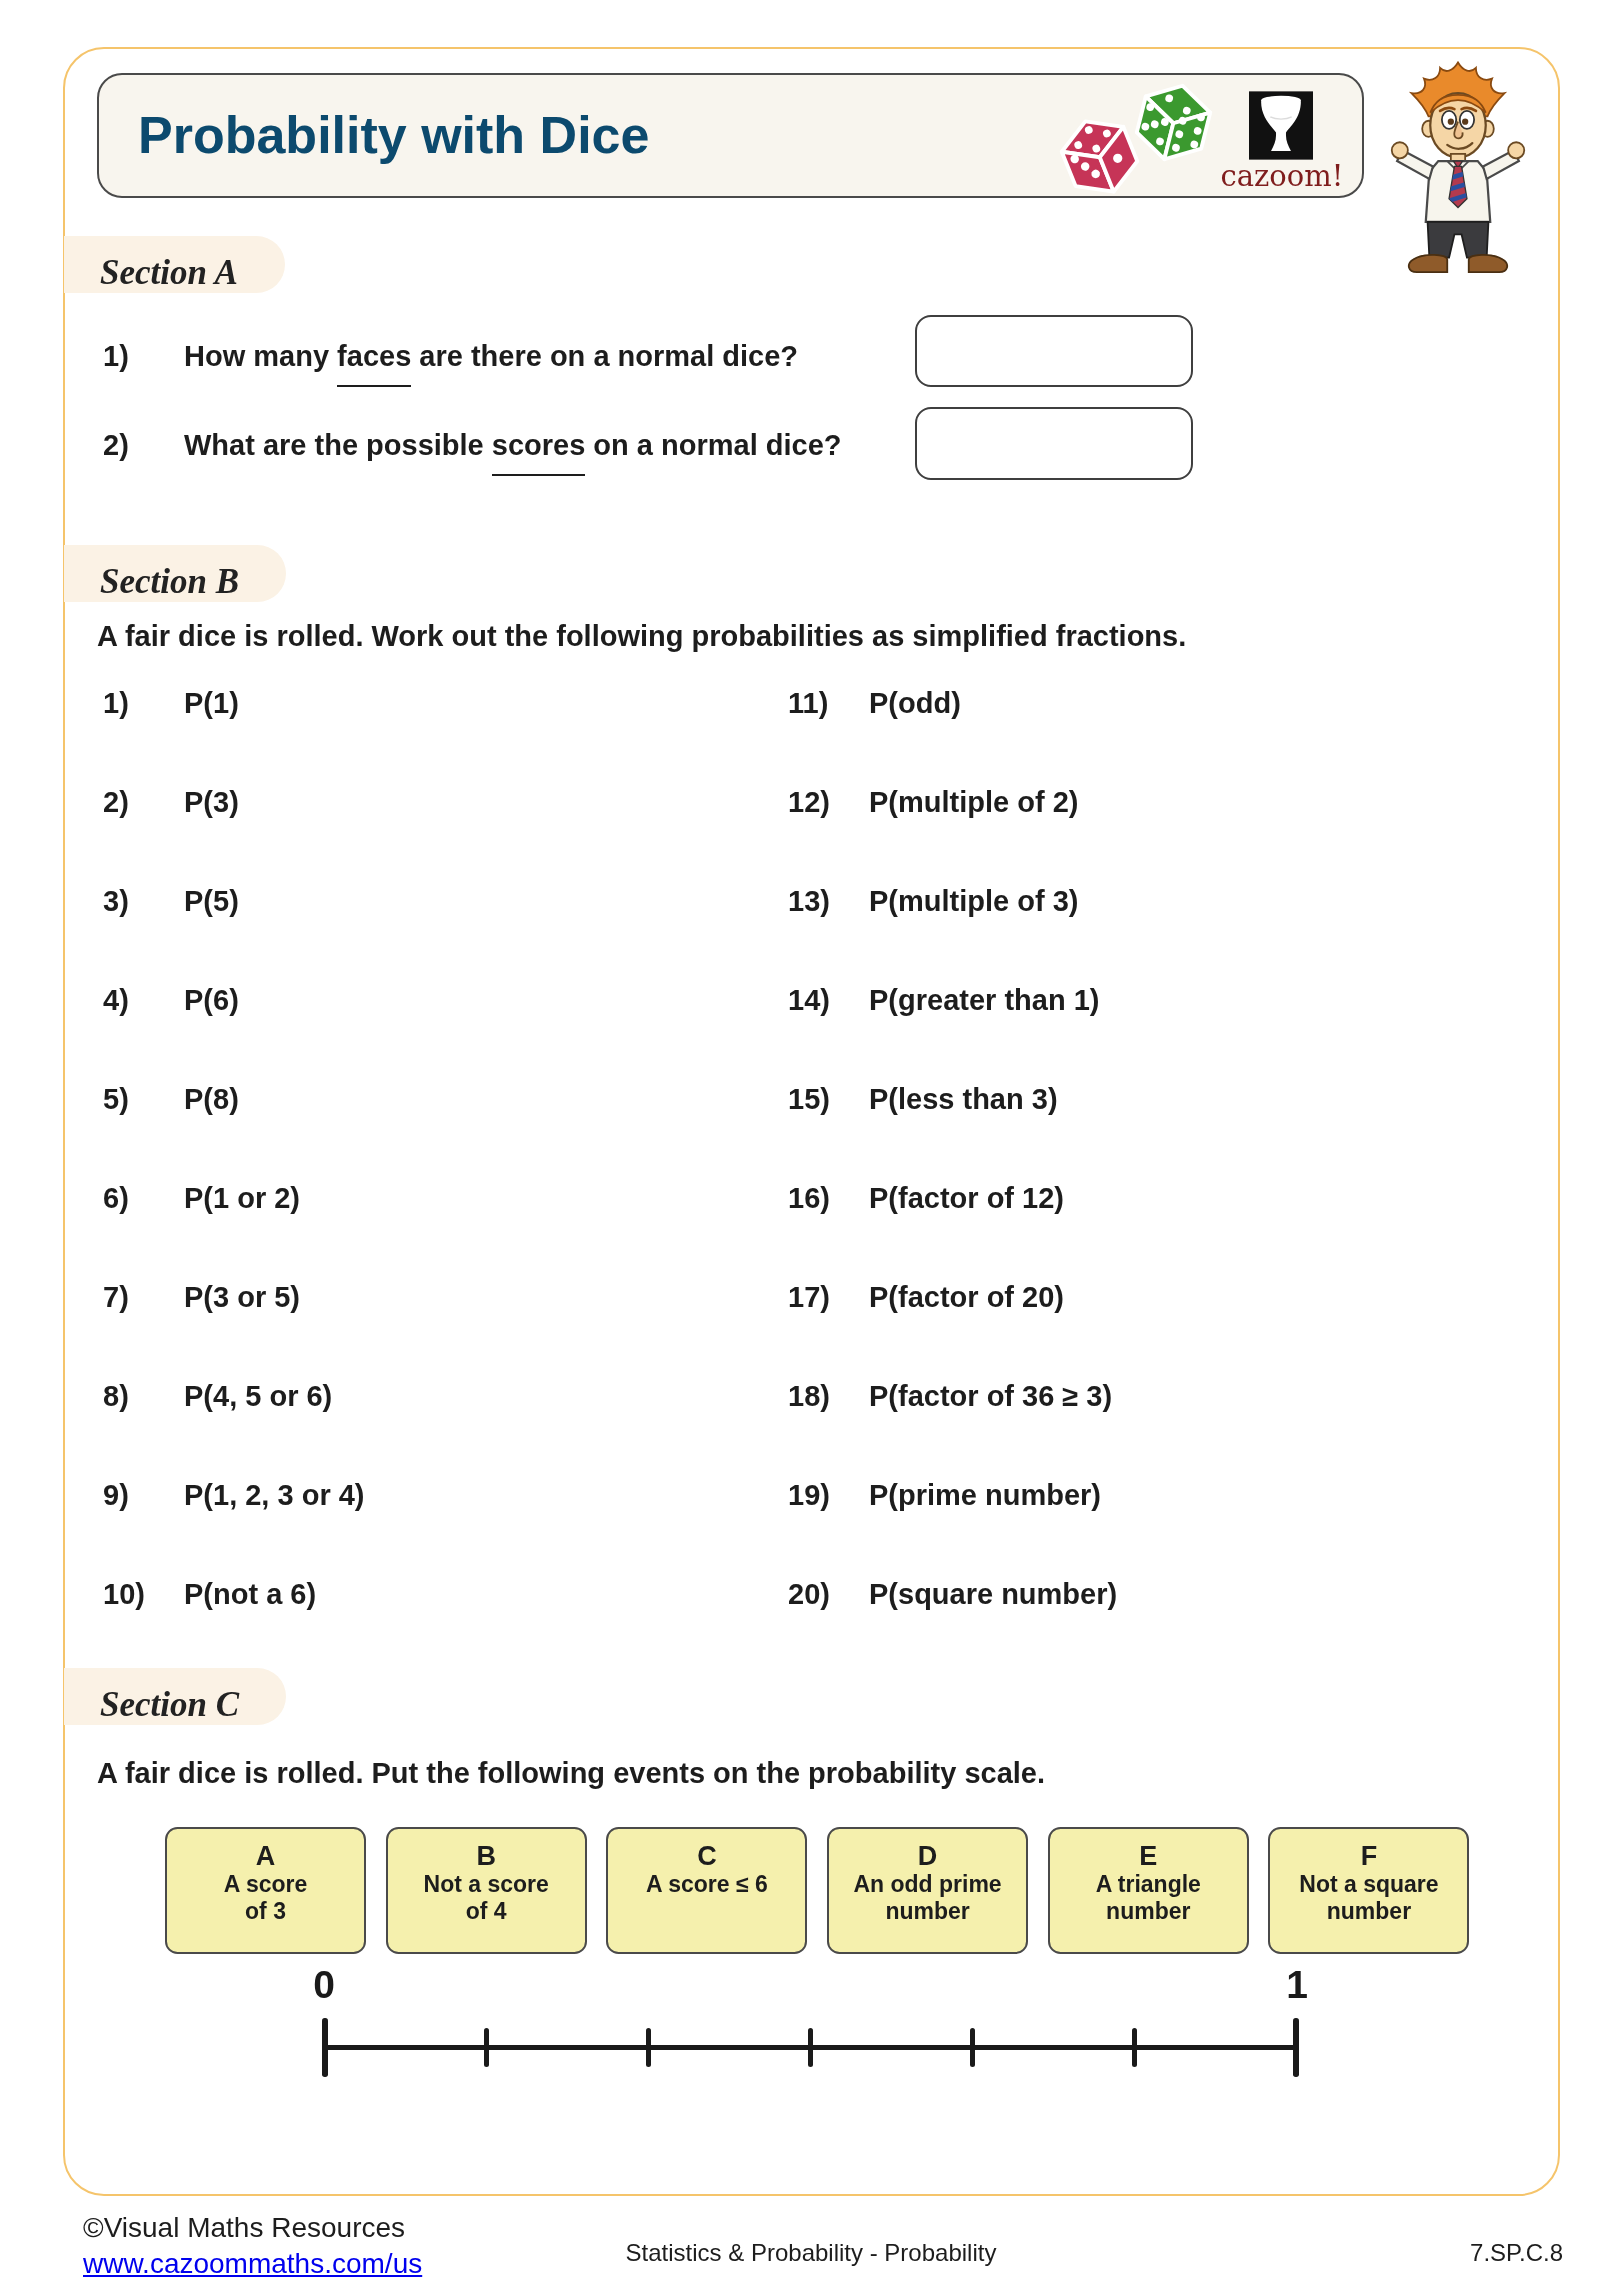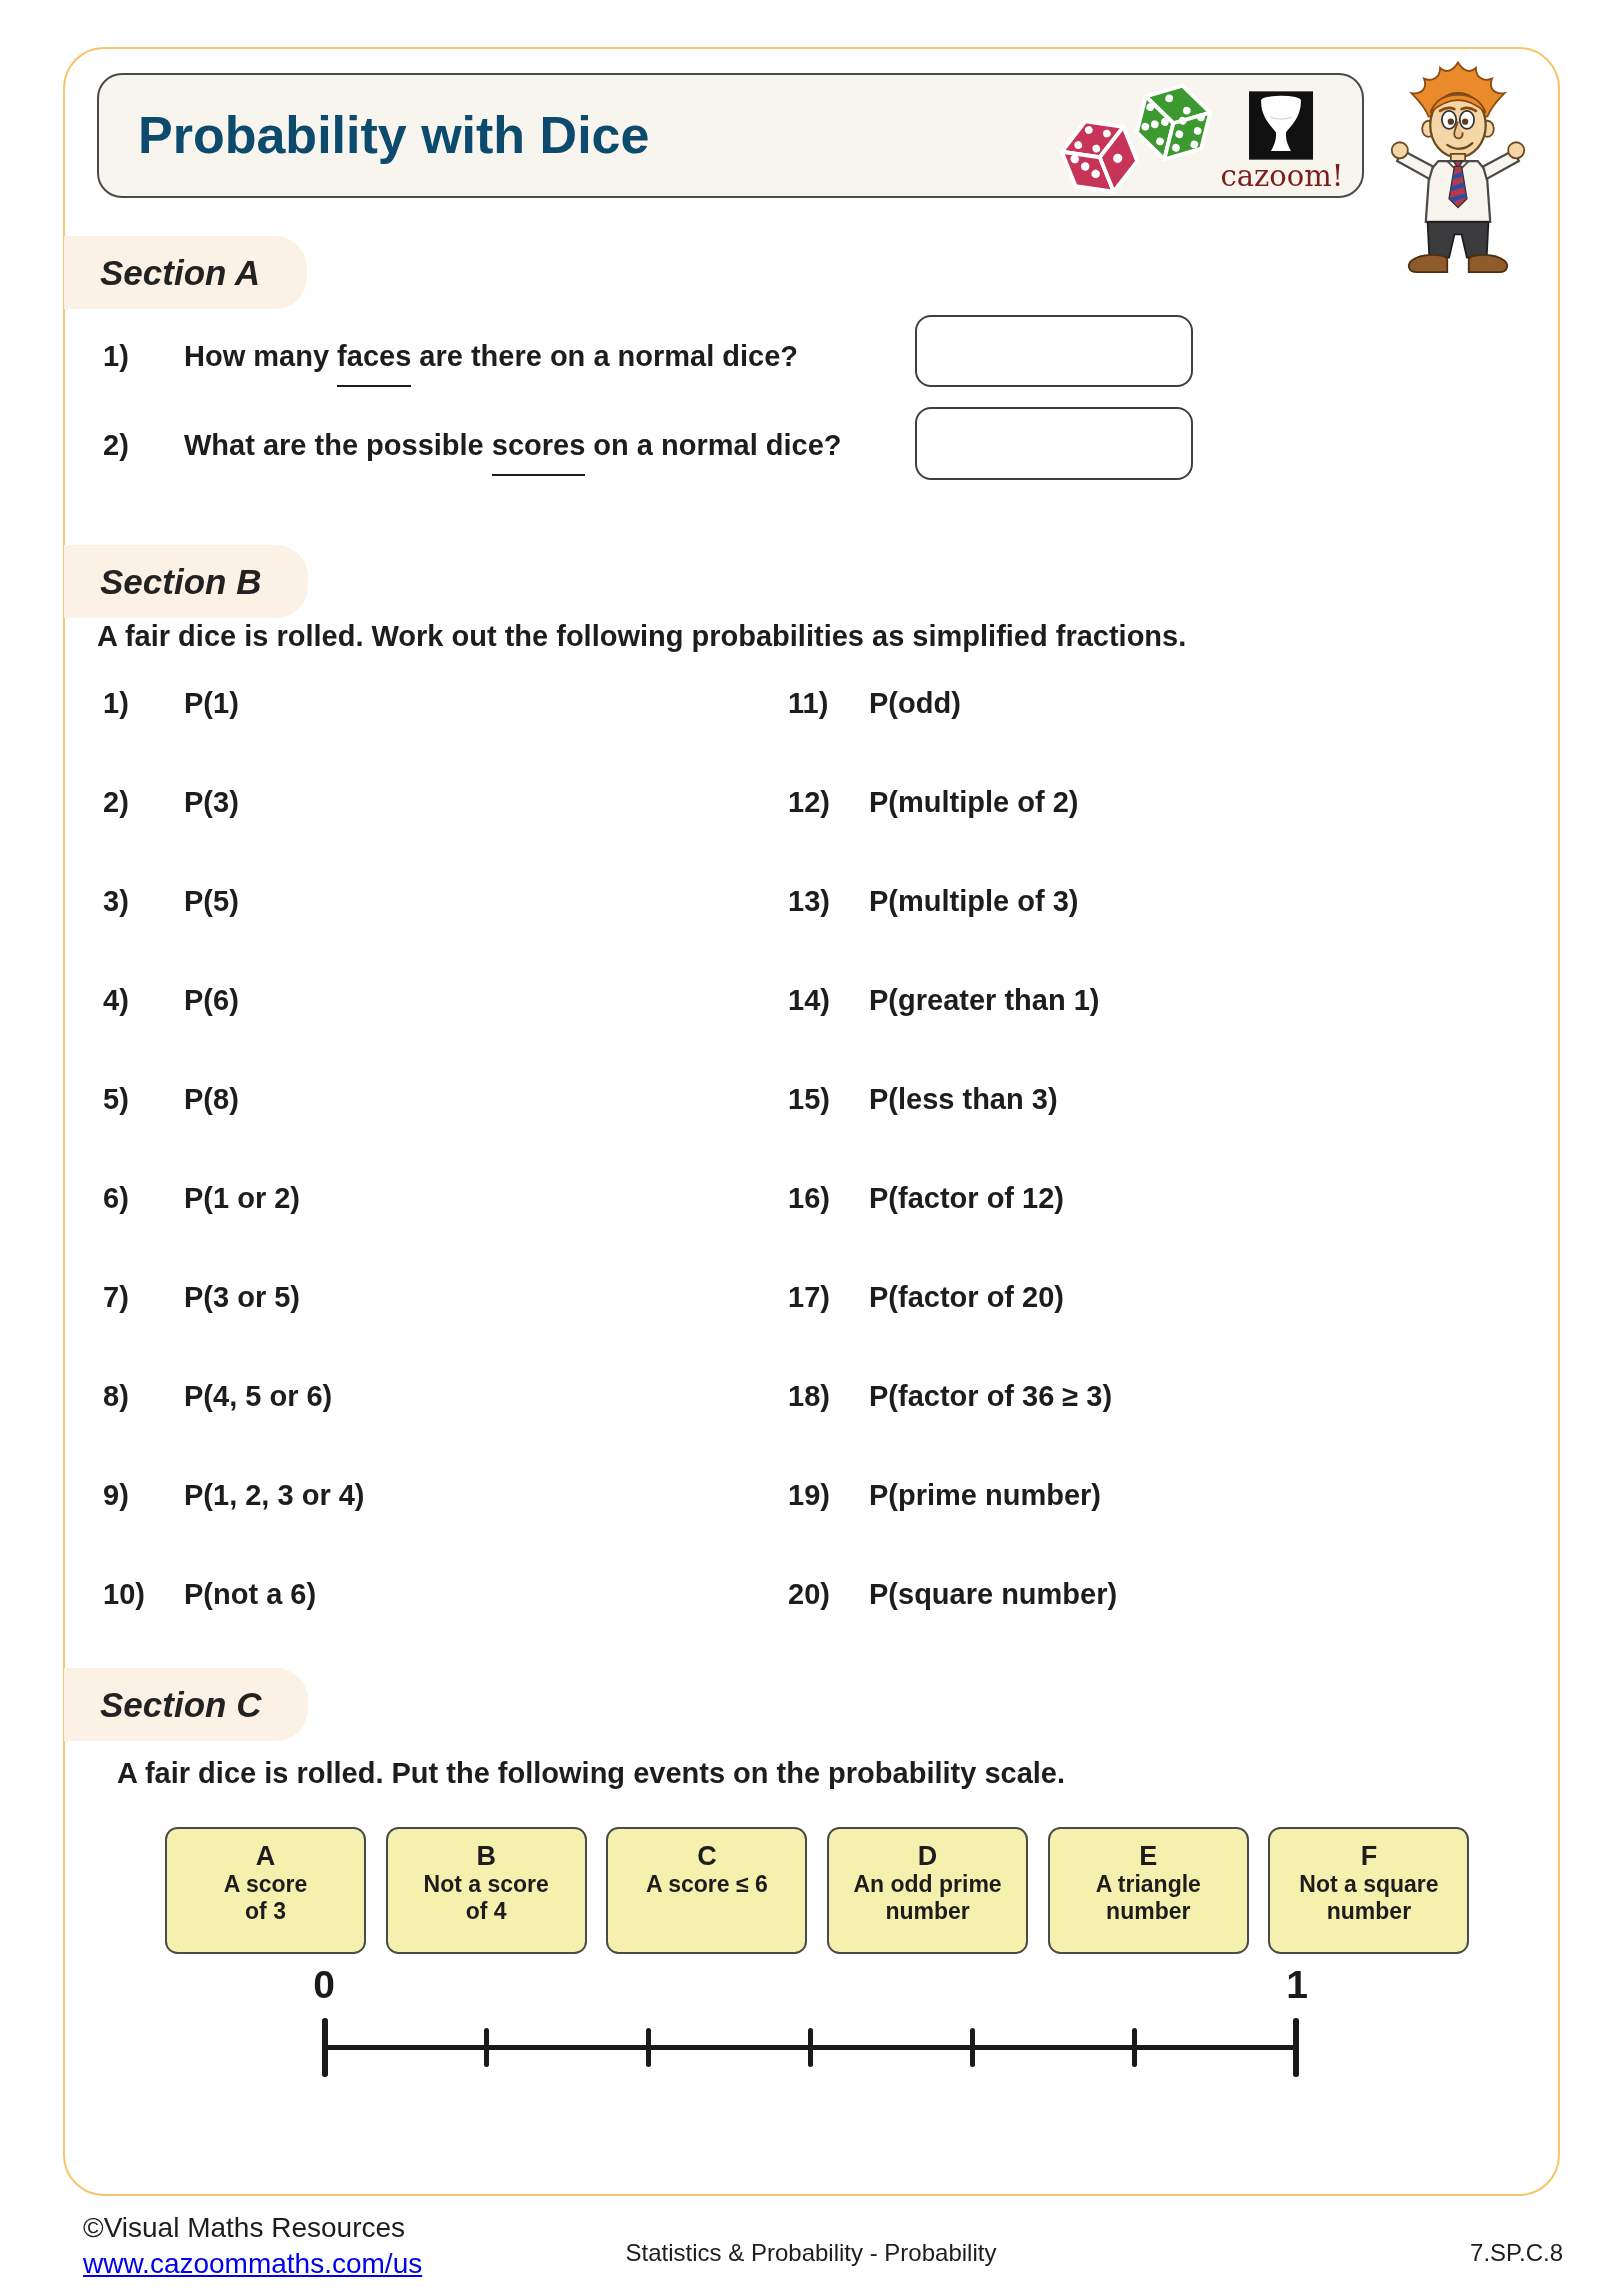--- a/index.html
+++ b/index.html
@@ -17,28 +17,28 @@
   .die { position:absolute; width:85px; height:85px; }
   .die-red { left:958px; top:39px; }
   .die-green { left:1032px; top:5.4px; }
   .logo-drum { position:absolute; left:1150px; top:13.4px; width:64px; height:75px; }
   .logo-text { position:absolute; left:1116px; top:84px; width:134px; text-align:center;
                font-family:"DejaVu Serif", serif; font-weight:normal; font-size:29px; color:#7f1d1d; }
 
   .mascot { position:absolute; left:1388px; top:59px; width:140px; height:222px; z-index:3; }
 
   
-  .sec-label { position:absolute; left:64px; height:73px; line-height:73px;
+  .sec-label { position:absolute; left:64px; height:57px; line-height:73px;
                background:#FBF2E5; border-radius:0 32px 32px 0;
-               padding:0 47px 0 36px; font-family:Liberation Sans, sans-serif;
+               padding:0 47px 0 36px; font-family:Liberation Serif, serif;
                font-style:italic; font-weight:bold; font-size:35px; color:#222; }
   .sec-a { top:236px; } .sec-b { top:545px;padding-left:36px; } .sec-c { top:1668px; }
 
   .instruction { position:absolute; left:97px; font-size:29px; font-weight:bold; }
-  .instr-b { top:620px; } .instr-c { top:1757px;margin-left:20px; }
+  .instr-b { top:620px; } .instr-c { top:1757px; }
 
   
   .qrow { position:absolute; left:103px; display:flex; font-size:29px; font-weight:bold; line-height:32px; }
   .q1 { top:340px; } .q2 { top:429px; }
   .qnum { width:81px; flex:0 0 81px; }
   .uword { border-bottom:2.7px solid #1d1d1d; padding-bottom:13px; }
   .ansbox { position:absolute; left:915px; width:278px; background:#fff;
             border:2.7px solid #3f3f3f; border-radius:16px; }
   .ans1 { top:315px; height:72px; } .ans2 { top:407px; height:73px; }
 

